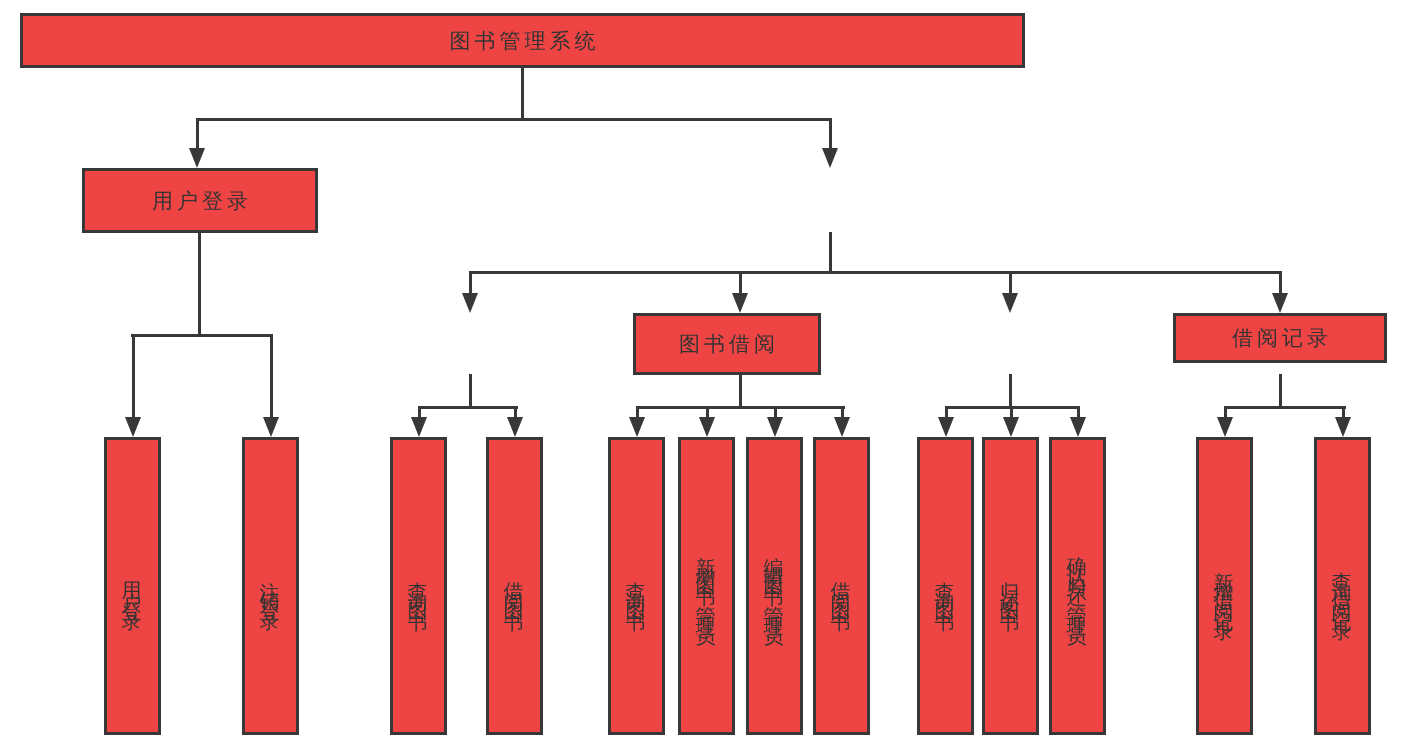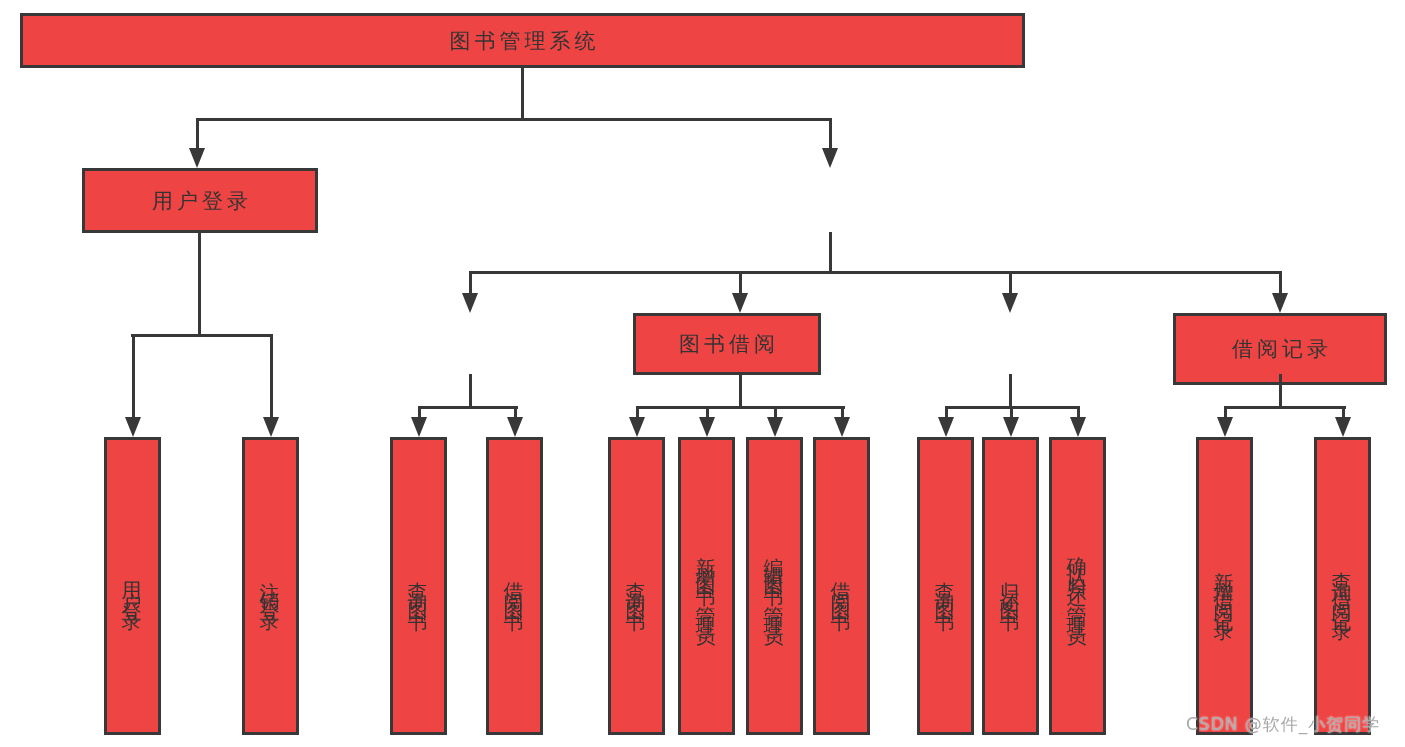--- a/index.html
+++ b/index.html
@@ -101,21 +101,21 @@
   <div class="arrow" style="left:263px; top:335px; height:102px;"></div>
 
   <div class="vline" style="left:829px; top:232px; height:42px;"></div>
   <div class="hline" style="left:469px; top:271px; width:813px;"></div>
   <div class="arrow" style="left:462px; top:272px; height:41px;"></div>
   <div class="arrow" style="left:732px; top:272px; height:41px;"></div>
   <div class="arrow" style="left:1002px; top:272px; height:41px;"></div>
   <div class="arrow" style="left:1272px; top:272px; height:41px;"></div>
 
   <div class="node" style="left:633px; top:313px; width:188px; height:62px;">图书借阅</div>
-  <div class="node" style="left:1173px; top:313px; width:214px; height:72px;">借阅记录</div>
+  <div class="node" style="left:1173px; top:313px; width:214px; height:50px;">借阅记录</div>
 
   <div class="vline" style="left:469px; top:374px; height:35px;"></div>
   <div class="hline" style="left:418px; top:406px; width:100px;"></div>
   <div class="arrow" style="left:411px; top:407px; height:30px;"></div>
   <div class="arrow" style="left:507px; top:407px; height:30px;"></div>
 
   <div class="vline" style="left:739px; top:374px; height:35px;"></div>
   <div class="hline" style="left:636px; top:406px; width:209px;"></div>
   <div class="arrow" style="left:629px; top:407px; height:30px;"></div>
   <div class="arrow" style="left:699px; top:407px; height:30px;"></div>
@@ -144,15 +144,14 @@
   <div class="node leaf" style="left:746px; top:437px; width:57px; height:298px;">编辑图书（管理员）</div>
   <div class="node leaf" style="left:813px; top:437px; width:57px; height:298px;">借阅图书</div>
 
   <div class="node leaf" style="left:917px; top:437px; width:57px; height:298px;">查询图书</div>
   <div class="node leaf" style="left:982px; top:437px; width:57px; height:298px;">归还图书</div>
   <div class="node leaf" style="left:1049px; top:437px; width:57px; height:298px;">确认归还（管理员）</div>
 
   <div class="node leaf" style="left:1196px; top:437px; width:57px; height:298px;">新增借阅记录</div>
   <div class="node leaf" style="left:1314px; top:437px; width:57px; height:298px;">查询借阅记录</div>
 
-  <div class="watermark">CSDN @软件_小贺同学</div>
 
 </div>
 
 </body></html>

